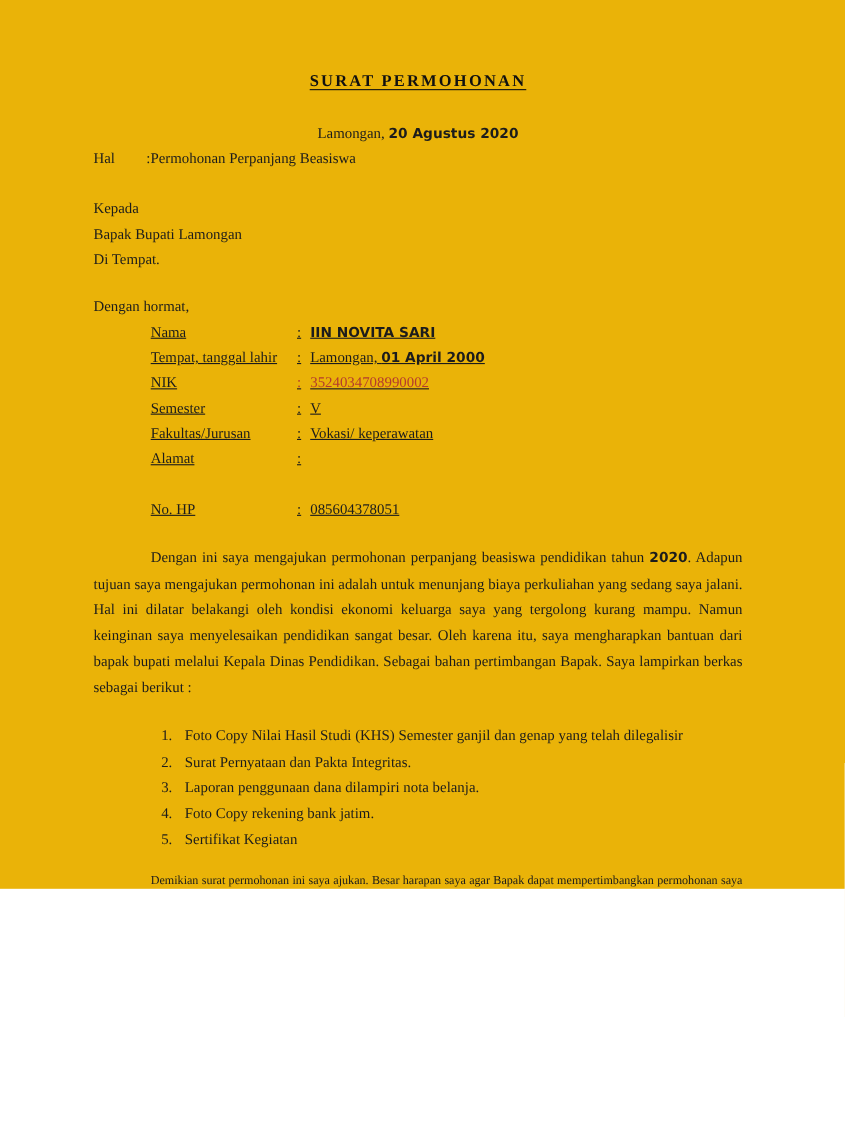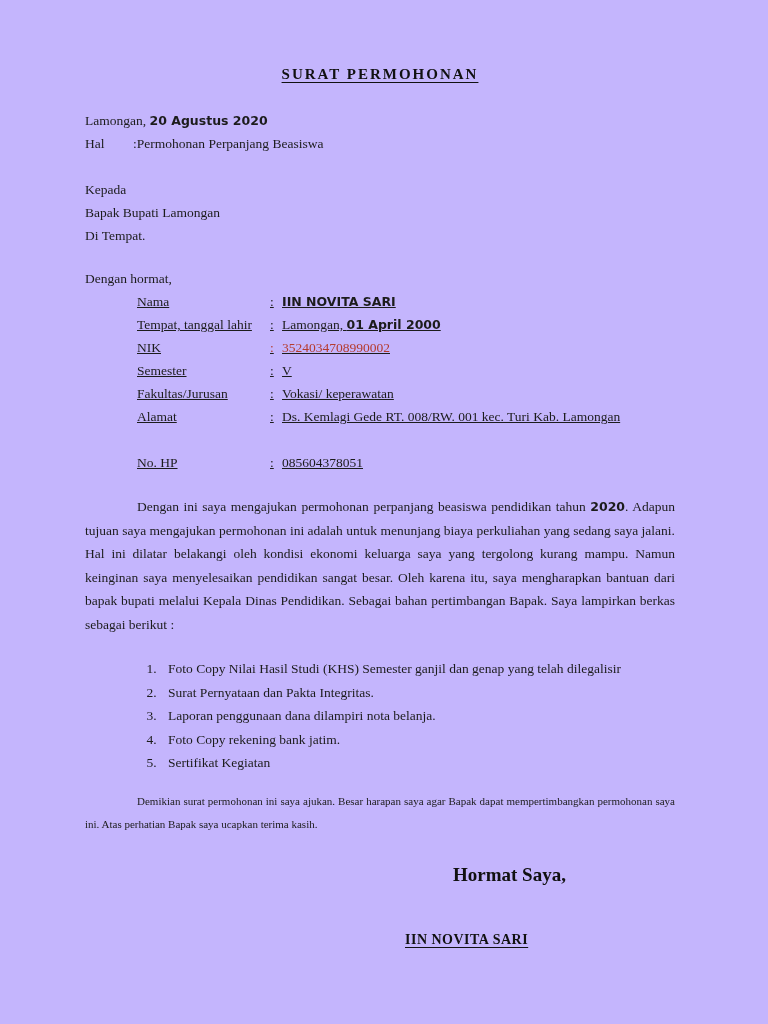--- a/index.html
+++ b/index.html
@@ -5,36 +5,36 @@
   * { margin: 0; padding: 0; box-sizing: border-box; }
   html, body { background: #ffffff; }
   body {
     width: 768px; height: 1024px;
     font-family: "Liberation Serif", serif;
     color: #1c1c1c;
     -webkit-font-smoothing: antialiased;
   }
   .page {
     position: relative;
-    width: 768px; height: 1024px;
-    background: #c4b5fd;
+    width: 768px; height: 808px;
+    background: #eab308;
     padding: 66px 93px 0 85px;
     overflow: hidden;
   }
   .title {
     font-size: 15px;
     font-weight: bold;
     letter-spacing: 2px;
     text-align: center;
     text-decoration: underline;
     text-underline-offset: 3px;
     color: #111;
   }
   .line { font-size: 13.5px; line-height: 23px; }
-  .date-line { margin-top: 26px; text-align: left; }
+  .date-line { margin-top: 26px; text-align: center; }
   .bold-sans {
     font-family: "DejaVu Sans", sans-serif;
     font-weight: 700;
     font-size: 12.5px;
   }
   .subject-line { display: flex; }
   .subject-label { width: 48px; flex-shrink: 0; }
   .recipient-block { margin-top: 23px; }
   .salutation-block { margin-top: 20px; }
   .fields-block { }
@@ -140,21 +140,20 @@
 
     <div class="frow">
       <span class="flabel">Fakultas/Jurusan</span>
       <span class="fcolon">:</span>
       <span class="fvalue">Vokasi/ keperawatan</span>
     </div>
 
     <div class="frow">
       <span class="flabel">Alamat</span>
       <span class="fcolon">:</span>
-      <span class="fvalue">Ds. Kemlagi Gede RT. 008/RW. 001 kec. Turi Kab. Lamongan</span>
     </div>
 
     <div class="frow phone-row">
       <span class="flabel">No. HP</span>
       <span class="fcolon">:</span>
       <span class="fvalue">085604378051</span>
     </div>
 
   </div>
 

